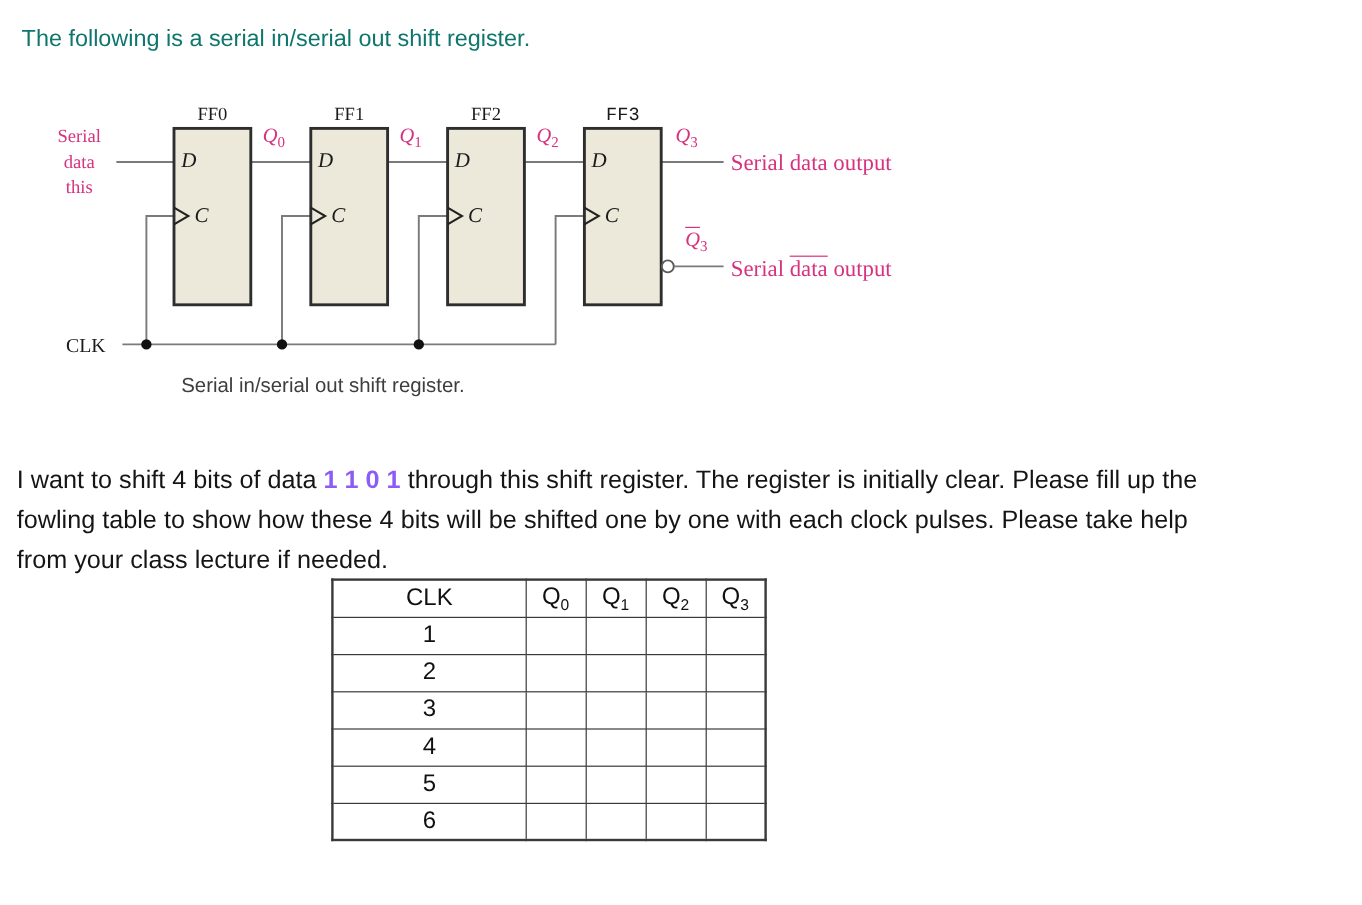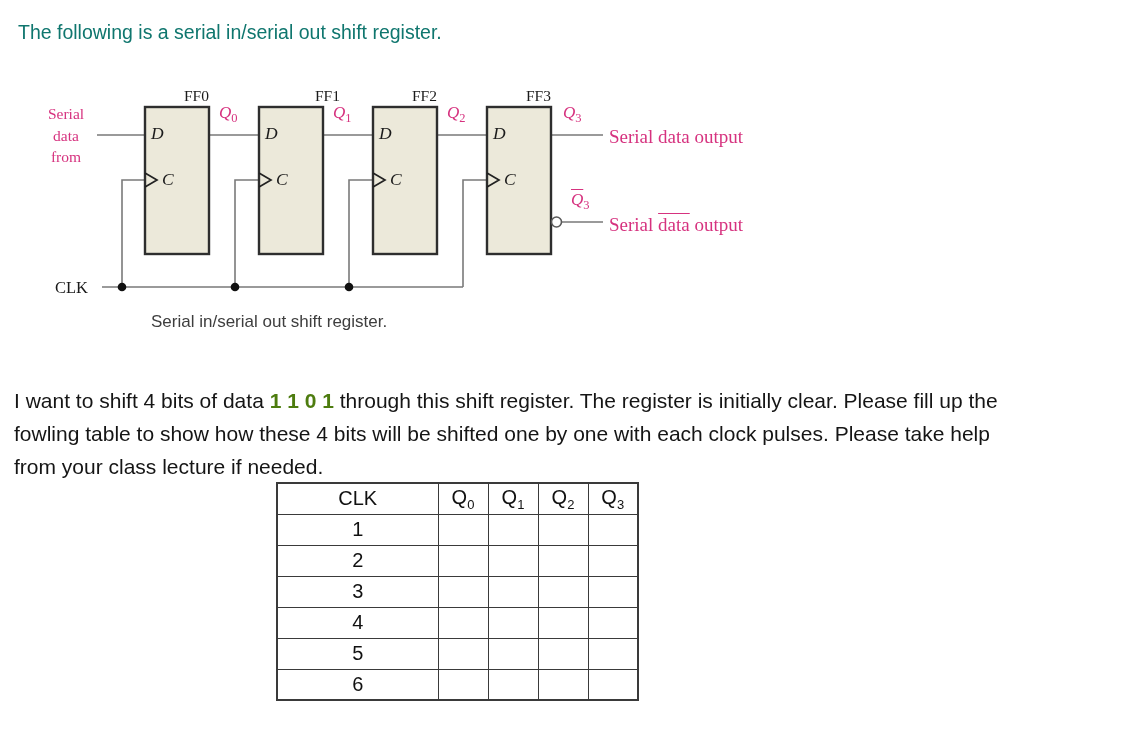--- a/index.html
+++ b/index.html
@@ -7,22 +7,22 @@
   body {
     width:1135px; height:754px; position:relative; background:#ffffff;
     font-family:"Liberation Sans", sans-serif; color:#161616; overflow:hidden;
   }
   .abs { position:absolute; }
 
   
   .title { left:18px; top:21px; font-size:19.5px; color:#0f766e; white-space:nowrap; }
   .question { left:14px; top:384px; font-size:21px; line-height:33px; color:#151515; }
   .question div { white-space:nowrap; }
-  .bits { font-weight:bold; color:#4d7c0f; }
-  .ff-name { top:87px; width:64px; text-align:right; font-family:"Liberation Serif",serif;
+  .bits { font-weight:bold; color:#8b5cf6; }
+  .ff-name { top:87px; width:64px; text-align:center; font-family:"Liberation Serif",serif;
              font-size:15.5px; color:#1b1b1b; }
   .dc { font-family:"Liberation Serif",serif; font-style:italic; font-size:17.5px; color:#1b1b1b; }
   .qlab { font-family:"Liberation Serif",serif; font-size:17px; color:#d6327f; }
   .qlab i { font-style:italic; }
   .qlab sub { font-size:12.5px; }
   .ov { text-decoration:overline; }
   .serial-input { left:36px; top:103px; width:60px; text-align:center; line-height:21.5px;
                   font-family:"Liberation Serif",serif; font-size:15.5px; color:#d6327f; }
   .clk-label { left:55px; top:278px; font-family:"Liberation Serif",serif; font-size:16.5px; color:#1b1b1b; }
   .out-label { font-family:"Liberation Serif",serif; font-size:19px; color:#d6327f; white-space:nowrap; }
@@ -63,31 +63,31 @@
     <circle cx="235" cy="287" r="4.3" fill="#111"></circle>
     <circle cx="349" cy="287" r="4.3" fill="#111"></circle>
 
     <circle cx="556.5" cy="222" r="5" fill="#ffffff" stroke="#5a5a5a" stroke-width="1.6"></circle>
   </svg>
 
   
   <div class="abs serial-input">
     <div>Serial</div>
     <div>data</div>
-    <div>from</div>
+    <div>this</div>
   </div>
 
   
   <div class="abs clk-label">CLK</div>
 
   
   <div class="abs ff-name" style="left:145px;">FF0</div>
-  <div class="abs ff-name" style="left:276px;">FF1</div>
+  <div class="abs ff-name" style="left:259px;">FF1</div>
   <div class="abs ff-name" style="left:373px;">FF2</div>
-  <div class="abs ff-name" style="left:487px;">FF3</div>
+  <div class="abs ff-name" style="left:487px;font-family:Liberation Mono, monospace;">FF3</div>
 
   
   <div class="abs dc" style="left:151px;top:123px;">D</div>
   <div class="abs dc" style="left:265px;top:123px;">D</div>
   <div class="abs dc" style="left:379px;top:123px;">D</div>
   <div class="abs dc" style="left:493px;top:123px;">D</div>
 
   
   <div class="abs dc" style="left:162px;top:169px;">C</div>
   <div class="abs dc" style="left:276px;top:169px;">C</div>

